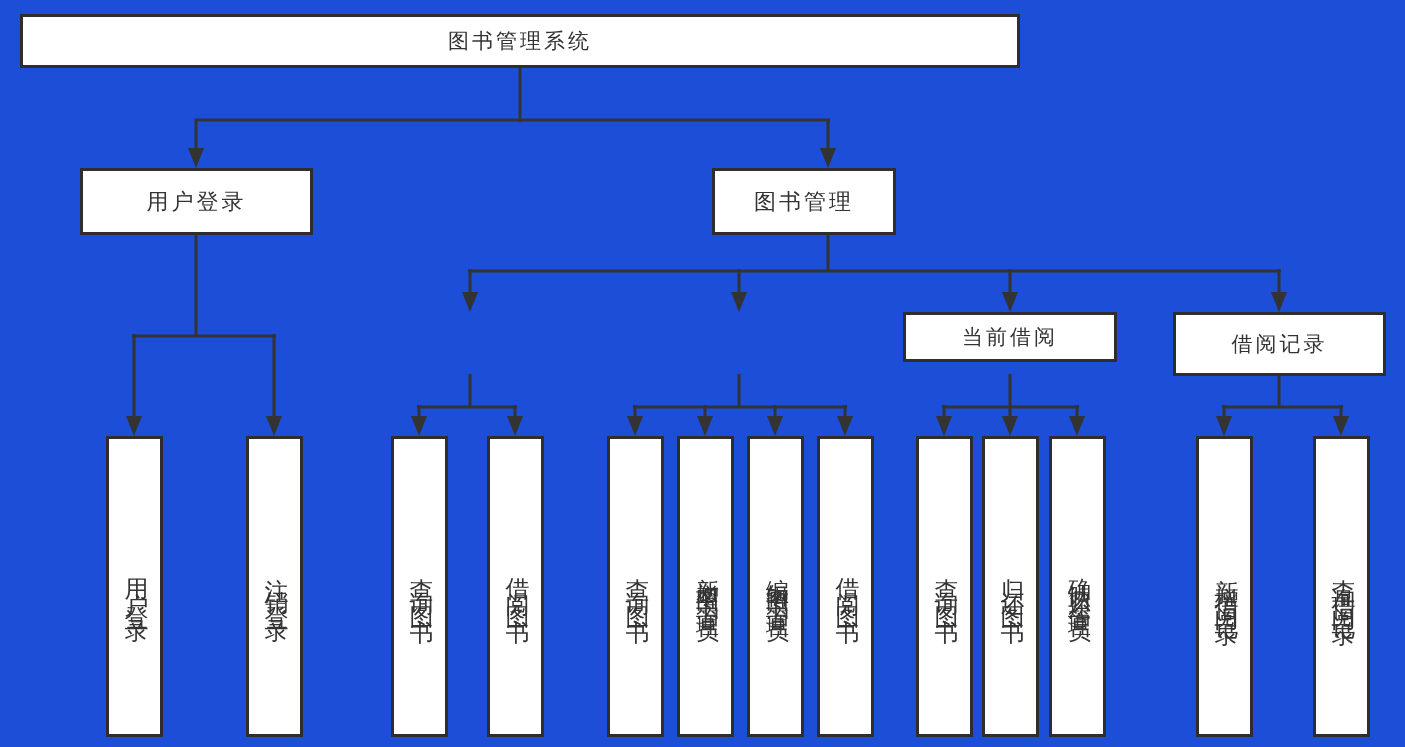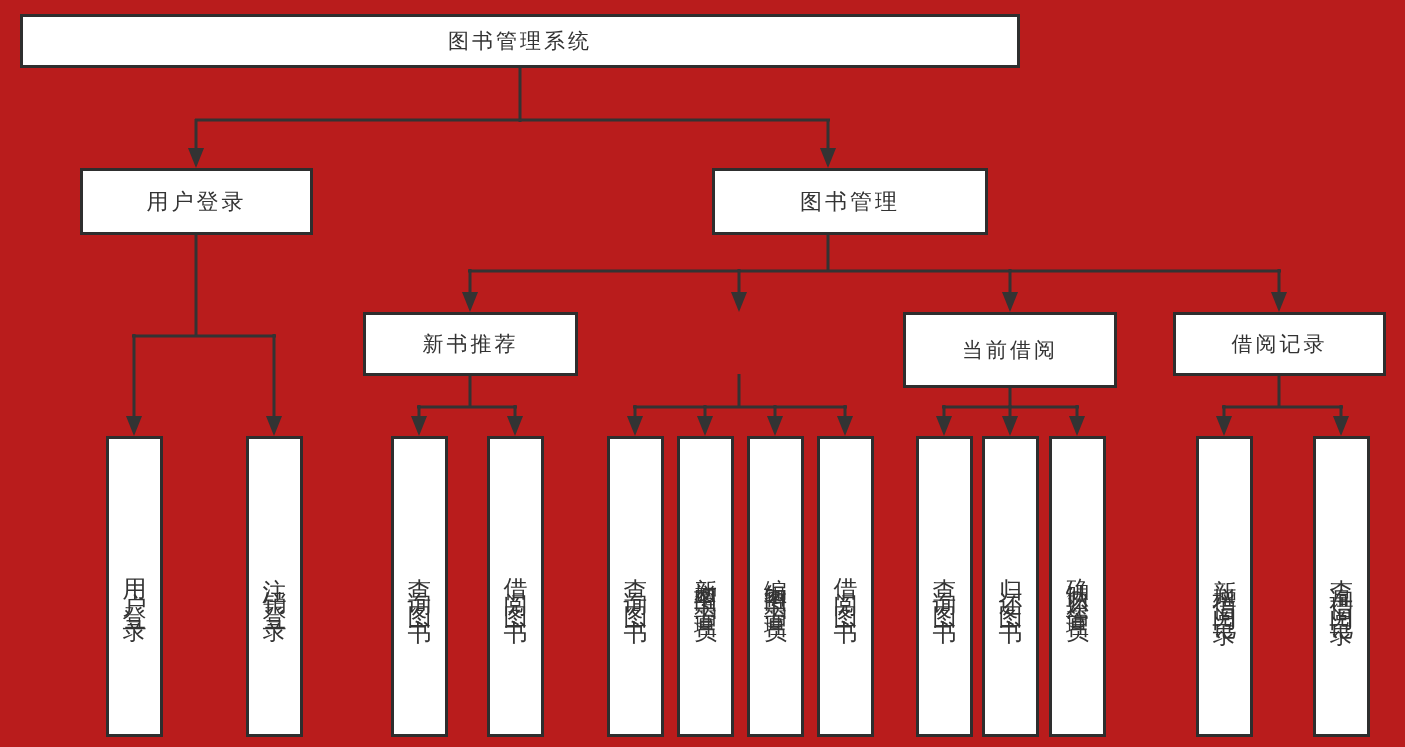--- a/index.html
+++ b/index.html
@@ -1,20 +1,20 @@
 <!DOCTYPE html>
 <html><head>
 <meta charset="utf-8">
 <style>
   html,body{margin:0;padding:0;background:#fff;}
   .stage{
     position:relative;
     width:1405px;height:747px;
-    background:#b91c1c;
-    font-family:Liberation Serif, serif;
+    background:#1d4ed8;
+    font-family:Liberation Mono, monospace;
     overflow:hidden;
   }
   .stage svg{position:absolute;left:0;top:0;z-index:1;}
   .node{
     position:absolute;
     box-sizing:border-box;
     background:#ffffff;
     border:3px solid #2e2e2e;
     display:flex;
     align-items:center;
@@ -114,28 +114,25 @@
       <polygon points="1333,416 1349,416 1341,436" stroke="none"></polygon>
   </svg>
 
   <div class="node root" style="left:20px;top:14px;width:1000px;height:54px">
     <span class="lbl">图书管理系统</span>
   </div>
 
   <div class="node branch" style="left:80px;top:168px;width:233px;height:67px">
     <span class="lbl">用户登录</span>
   </div>
-  <div class="node branch" style="left:712px;top:168px;width:276px;height:67px">
+  <div class="node branch" style="left:712px;top:168px;width:184px;height:67px">
     <span class="lbl">图书管理</span>
   </div>
 
-  <div class="node module" style="left:363px;top:312px;width:215px;height:64px">
-    <span class="lbl">新书推荐</span>
-  </div>
-  <div class="node module" style="left:903px;top:312px;width:214px;height:76px">
+  <div class="node module" style="left:903px;top:312px;width:214px;height:50px">
     <span class="lbl">当前借阅</span>
   </div>
   <div class="node module" style="left:1173px;top:312px;width:213px;height:64px">
     <span class="lbl">借阅记录</span>
   </div>
 
   <div class="node leaf" style="left:106px;top:436px;width:57px;height:301px">
     <span class="vtext">用户登录</span>
   </div>
   <div class="node leaf" style="left:246px;top:436px;width:57px;height:301px">

